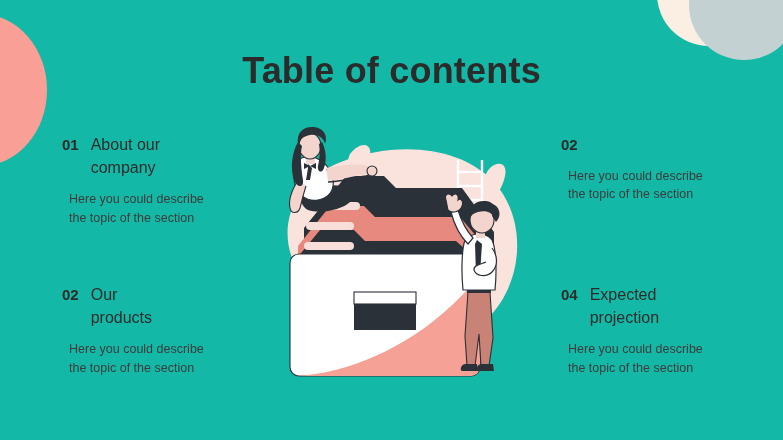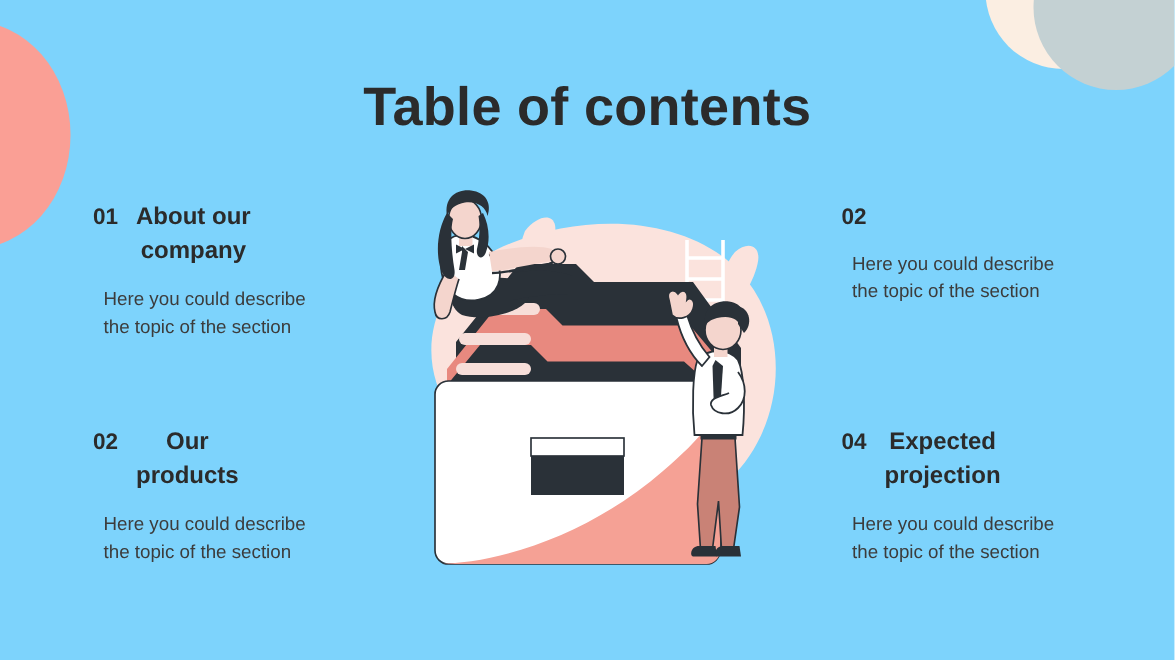--- a/index.html
+++ b/index.html
@@ -7,21 +7,21 @@
     padding: 0;
     background: #ffffff;
   }
   body {
     font-family: "Liberation Sans", sans-serif;
   }
   .slide {
     position: relative;
     width: 783px;
     height: 440px;
-    background: #7dd3fc;
+    background: #14b8a6;
     overflow: hidden;
   }
 
   
   .deco { position: absolute; pointer-events: none; }
 
   .blob-left {
     left: -78px;
     top: 14px;
     width: 125px;
@@ -73,33 +73,32 @@
   }
 
   .item {
     position: absolute;
     width: 230px;
   }
   .item-head {
     display: flex;
     align-items: flex-start;
     gap: 12px;
-    text-align: center;
   }
   .item-num {
     font-size: 15px;
     font-weight: 700;
     color: #2b2b2b;
     line-height: 1.45;
     padding-top: 1px;
     flex: 0 0 auto;
   }
   .item-title {
     font-size: 16px;
-    font-weight: 700;
+    font-weight: 400;
     color: #2b2b2b;
     line-height: 1.45;
     white-space: pre-line;
   }
   .item-desc {
     margin-top: 11px;
     font-size: 12.5px;
     color: #3c3c3c;
     line-height: 1.45;
     white-space: pre-line;

